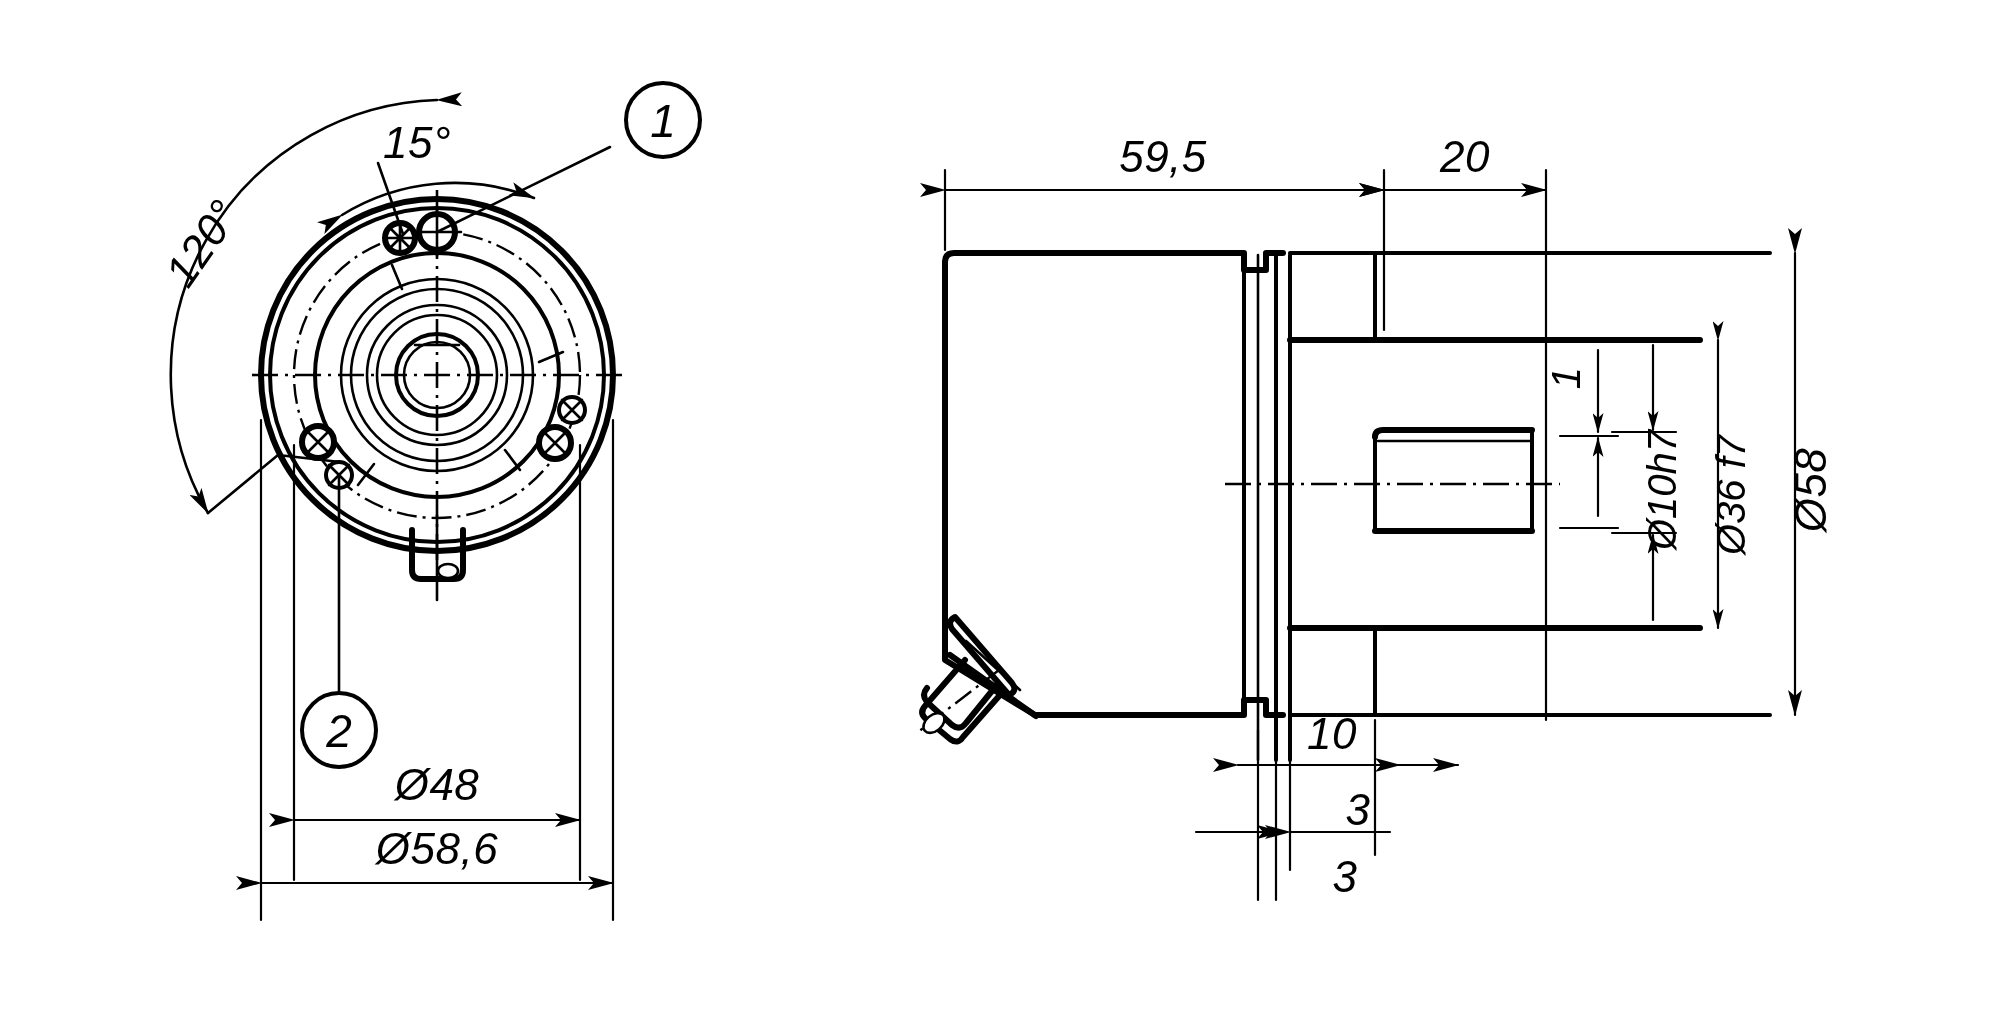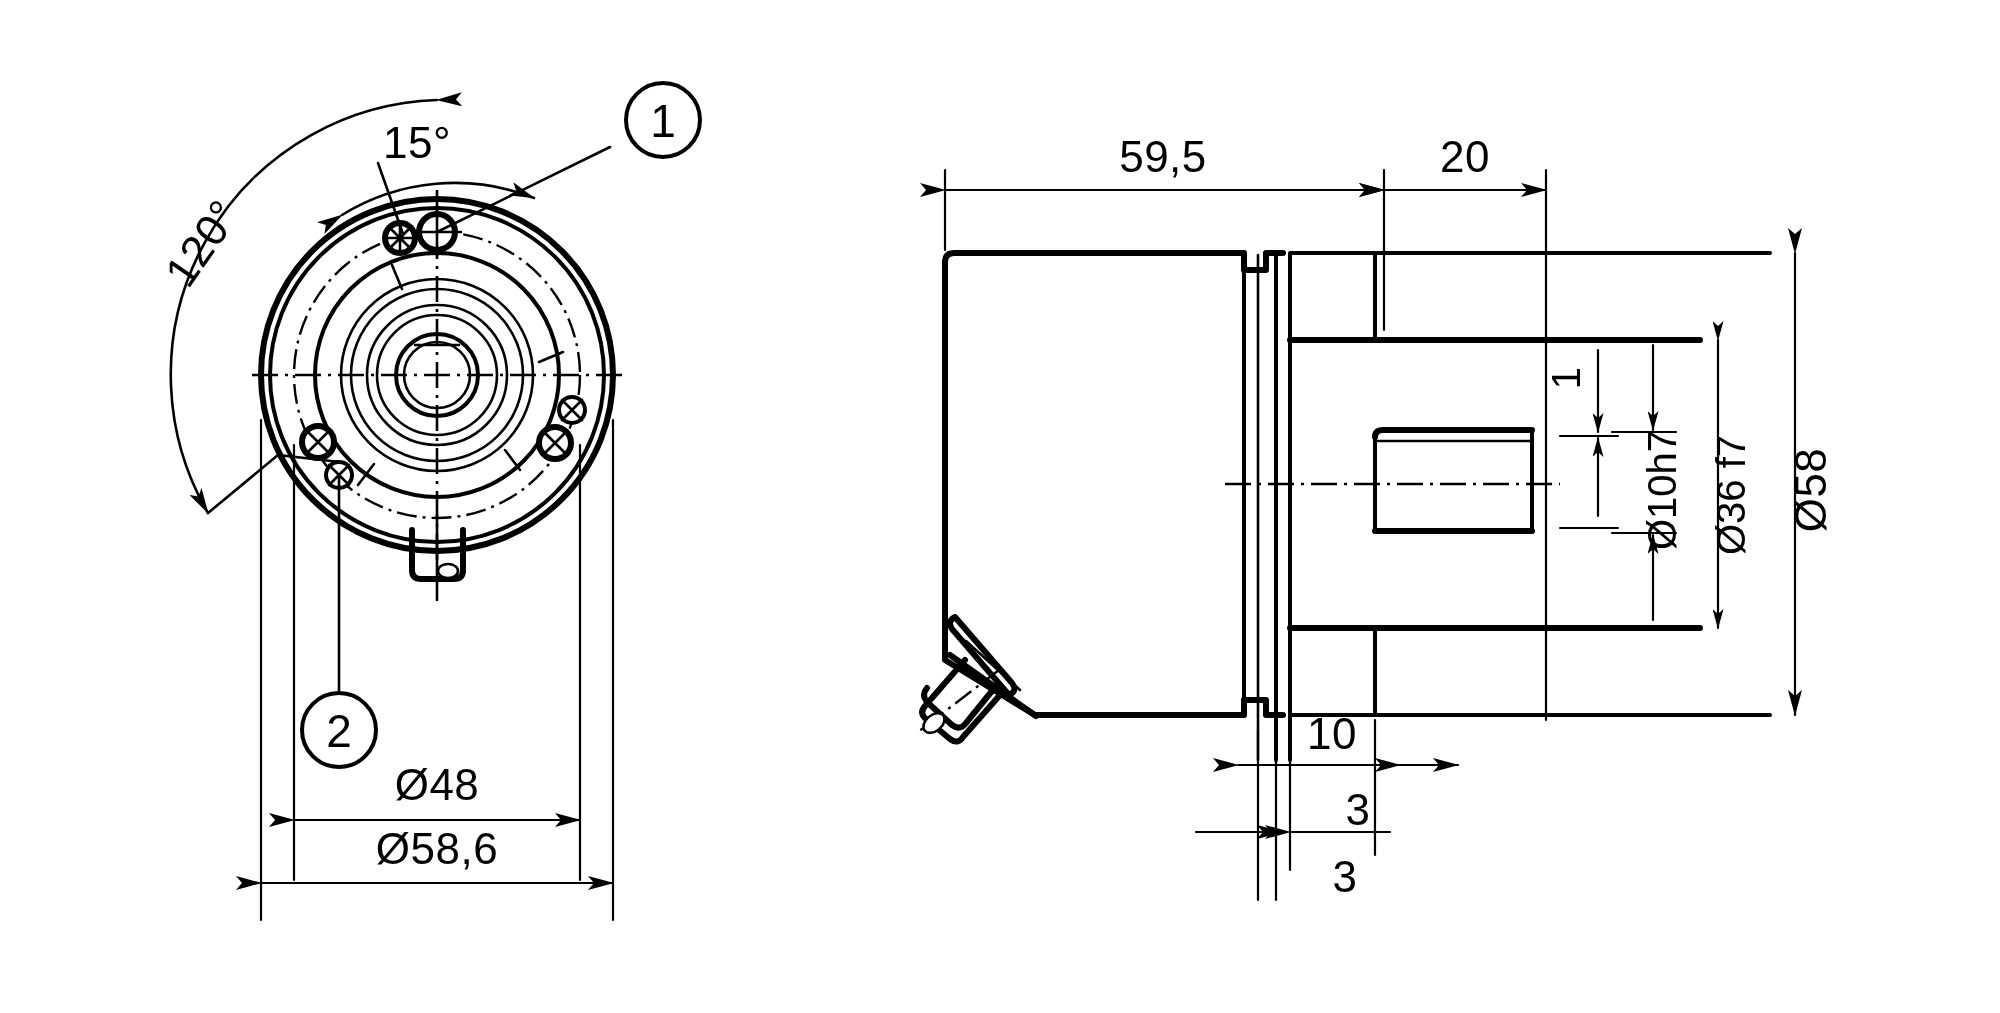--- a/index.html
+++ b/index.html
@@ -9,20 +9,21 @@
   }
   body {
     font-family: "Liberation Sans", sans-serif;
   }
   #sheet {
     position: relative;
     width: 2000px;
     height: 1013px;
     background: #ffffff;
     overflow: hidden;
+    font-style: italic;
   }
   #sheet svg {
     display: block;
   }
   .ln    { stroke: #000; fill: none; stroke-linecap: round; stroke-linejoin: round; }
   .thick { stroke-width: 6; }
   .med   { stroke-width: 4; }
   .thin  { stroke-width: 2.6; }
   .hair  { stroke-width: 2.2; }
   .center {

